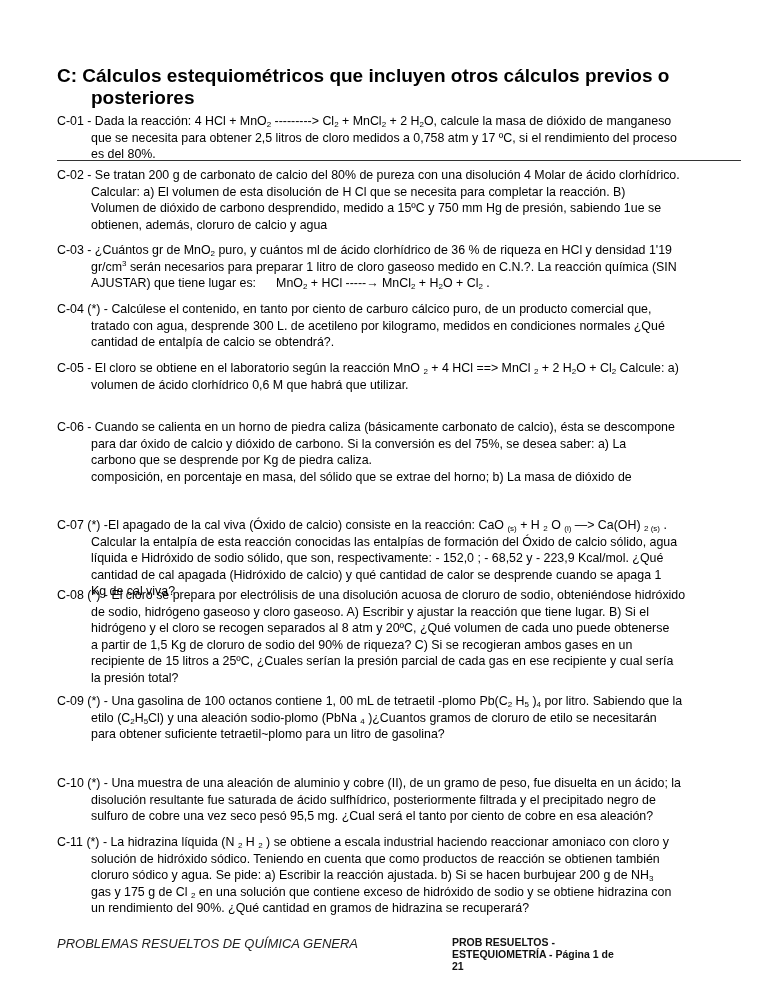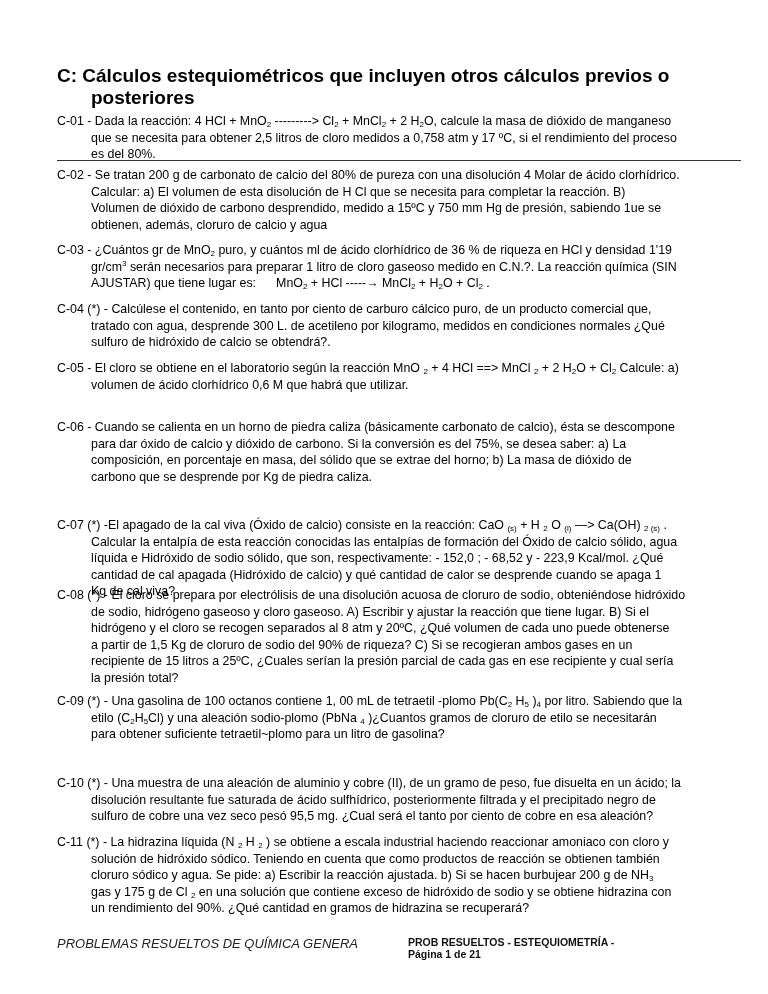--- a/index.html
+++ b/index.html
@@ -11,21 +11,21 @@
   .title .l2 { display: block; padding-left: 34px; }
   .prob { position: absolute; left: 57px; width: 690px;
           font-size: 12.4px; line-height: 16.5px; }
   .prob .indent { padding-left: 34px; display: block; }
   .divider { position: absolute; left: 57px; top: 160px; width: 684px;
              height: 0; border-top: 1.5px solid #333; }
   sub { font-size: 8px; vertical-align: -2px; line-height: 0; }
   sup { font-size: 8px; vertical-align: 5px; line-height: 0; }
   .footer-left { position: absolute; left: 57px; top: 936px;
                  font-size: 13px; font-style: italic; color: #222; }
-  .footer-right { position: absolute; left: 408px; top: 936px;
+  .footer-right { position: absolute; left: 452px; top: 936px;
                   font-size: 10.5px; font-weight: bold; color: #111; }
   .eq { padding-left: 20px; margin-top: 21px; }
 </style>
 </head>
 <body>
 
 <div class="page">
 
   <div class="title">
     <span>C: Cálculos estequiométricos que incluyen otros cálculos previos o</span>
@@ -49,33 +49,33 @@
 
   <div class="prob" style="top:242px">
     <span>C-03 - ¿Cuántos gr de MnO</span><sub>2</sub><span> puro, y cuántos ml de ácido clorhídrico de 36 % de riqueza en HCl y densidad 1'19</span>
     <span class="indent"><span>gr/cm</span><sup>3</sup><span> serán necesarios para preparar 1 litro de cloro gaseoso medido en C.N.?. La reacción química (SIN</span></span>
     <span class="indent"><span>AJUSTAR) que tiene lugar es:</span><span class="eq"><span>MnO</span><sub>2</sub><span> +  HCl -----→  MnCl</span><sub>2</sub><span>  +  H</span><sub>2</sub><span>O  +  Cl</span><sub>2</sub><span> .</span></span></span>
   </div>
 
   <div class="prob" style="top:301px">
     <span>C-04 (*) - Calcúlese el contenido, en tanto por ciento de carburo cálcico puro, de un producto comercial que,</span>
     <span class="indent">tratado con agua, desprende 300 L. de acetileno por kilogramo, medidos en condiciones normales ¿Qué</span>
-    <span class="indent">sulfuro de hidróxido de calcio se obtendrá?.</span>
+    <span class="indent">cantidad de entalpía de calcio se obtendrá?.</span>
   </div>
 
   <div class="prob" style="top:360px">
     <span>C-05 - El cloro se obtiene en el laboratorio según la reacción MnO </span><sub>2</sub><span> + 4 HCl ==&gt; MnCl </span><sub>2</sub><span>   + 2 H</span><sub>2</sub><span>O + Cl</span><sub>2</sub><span> Calcule: a)</span>
     <span class="indent">volumen de ácido clorhídrico 0,6 M que habrá que utilizar.</span>
   </div>
 
   <div class="prob" style="top:419px">
     <span>C-06 - Cuando se calienta en un horno de piedra caliza (básicamente carbonato de calcio), ésta se descompone</span>
     <span class="indent">para dar óxido de calcio y dióxido de carbono. Si la conversión es del 75%, se desea saber:  a) La</span>
+    <span class="indent">carbono que se desprende por Kg de piedra caliza.</span>
     <span class="indent">composición, en porcentaje en masa, del sólido que se extrae del horno; b) La masa de dióxido de</span>
-    <span class="indent">carbono que se desprende por Kg de piedra caliza.</span>
   </div>
 
   <div class="prob" style="top:517px">
     <span>C-07 (*) -El apagado de la cal viva (Óxido de calcio) consiste en la reacción: CaO </span><sub>(s)</sub><span> + H </span><sub>2</sub><span> O </span><sub>(l)</sub><span>  —&gt; Ca(OH) </span><sub>2 (s)</sub><span> .</span>
     <span class="indent">Calcular la entalpía de esta reacción conocidas las entalpías de formación del Óxido de calcio sólido, agua</span>
     <span class="indent">líquida e Hidróxido de sodio sólido, que son, respectivamente: - 152,0 ; - 68,52 y  - 223,9 Kcal/mol. ¿Qué</span>
     <span class="indent">cantidad de cal apagada (Hidróxido de calcio) y qué cantidad de calor se desprende cuando se apaga 1</span>
     <span class="indent">Kg de cal viva?</span>
   </div>
 

